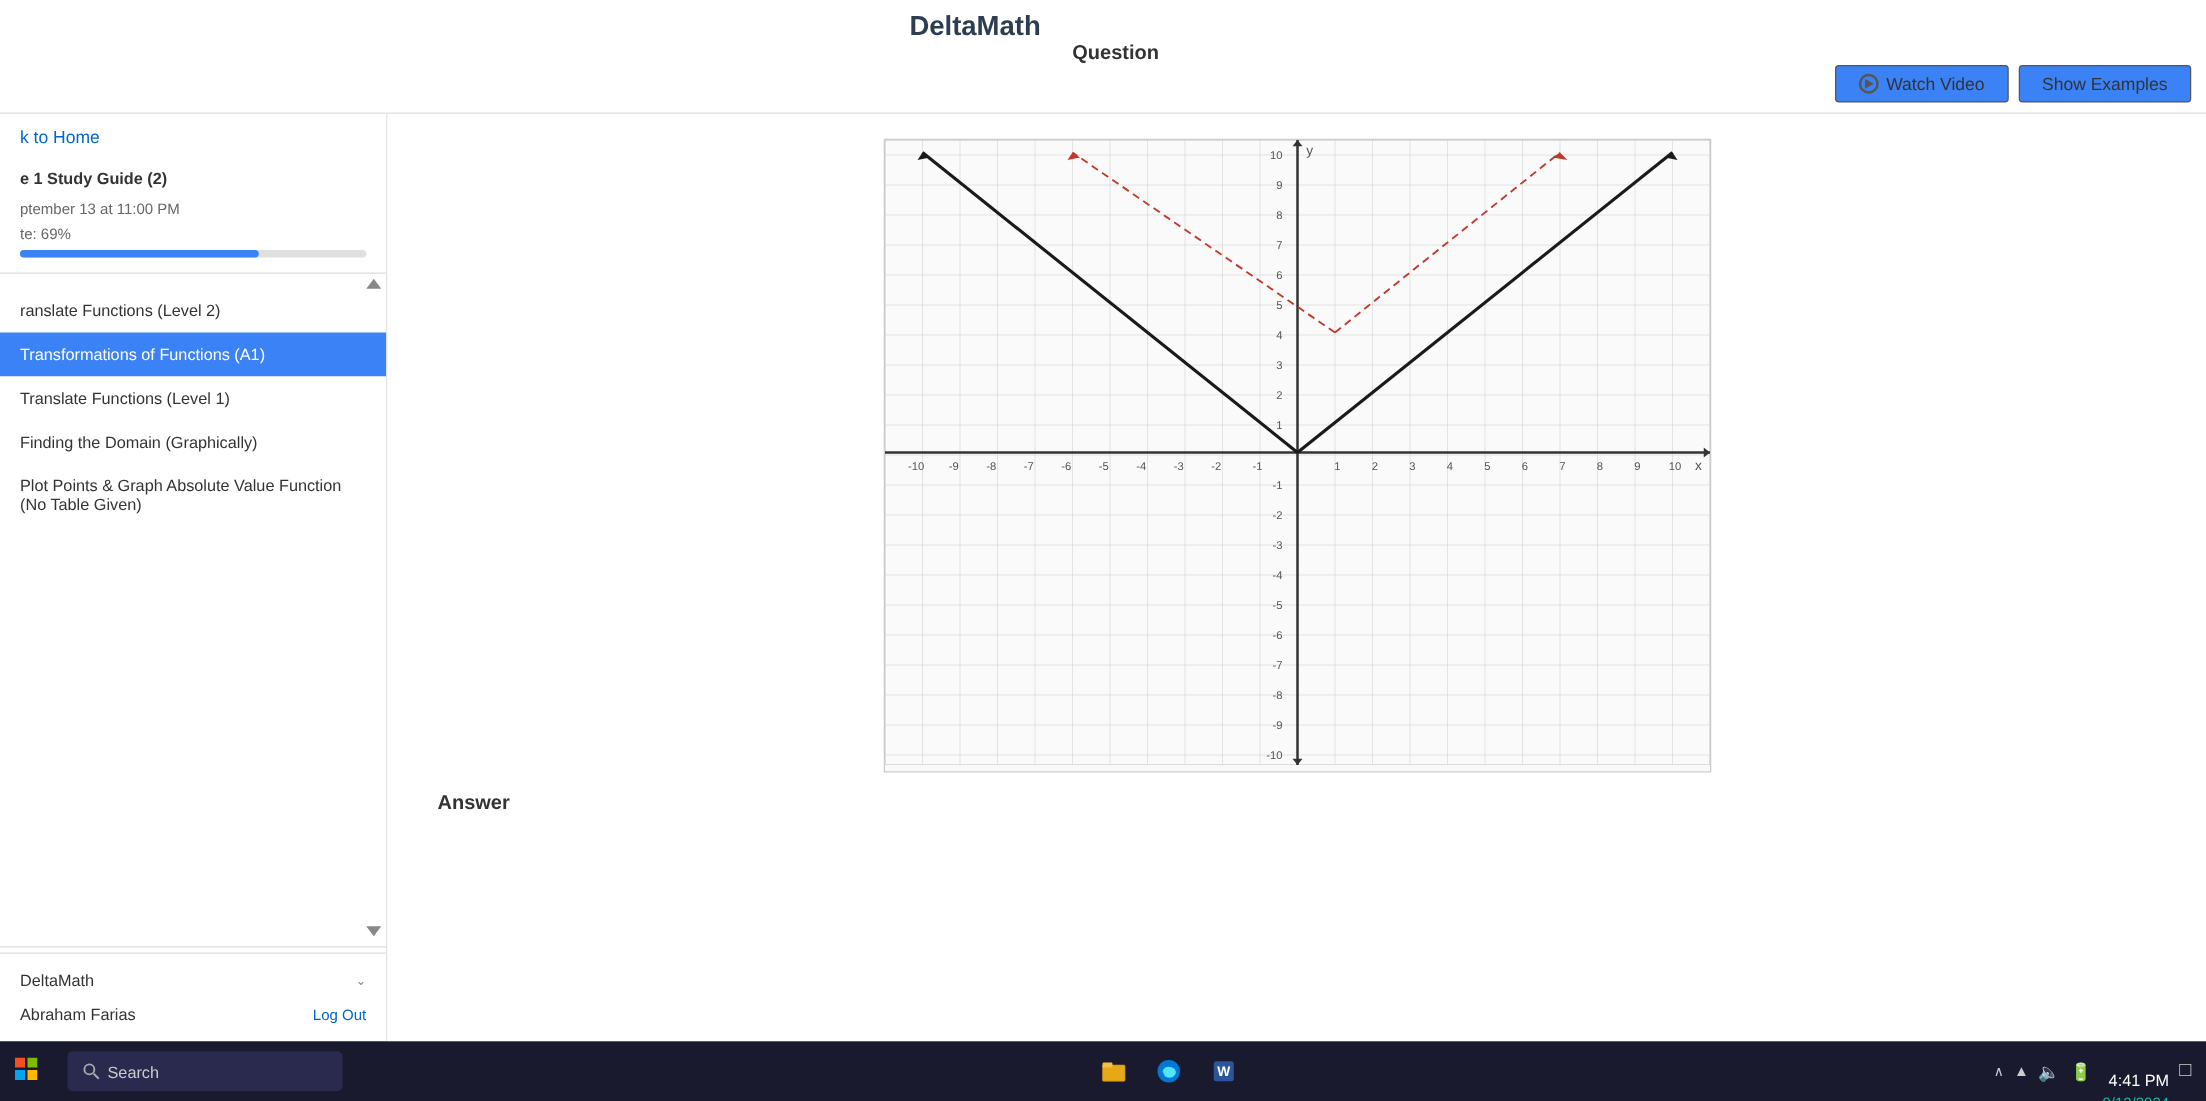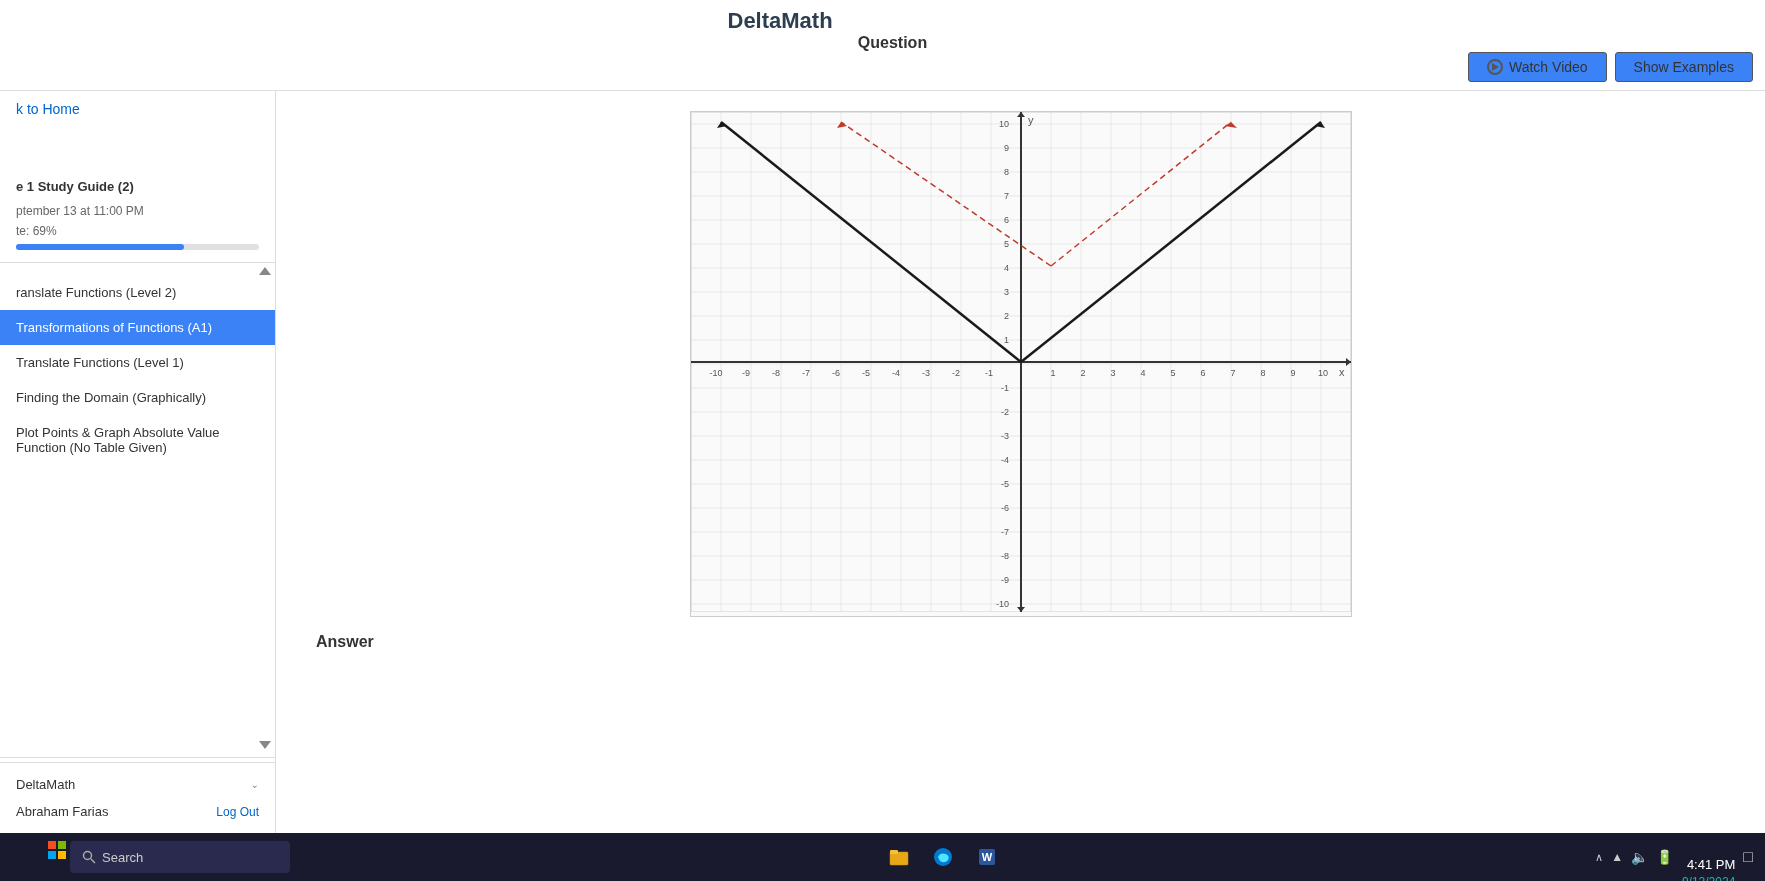--- a/index.html
+++ b/index.html
@@ -13,23 +13,23 @@
     .top-bar-center { flex: 1; font-size: 16px; font-weight: 600; color: #333; padding-left: 20px; }
     .top-bar-right { display: flex; gap: 8px; margin-left: auto; }
     .btn-outline { border: 1.5px solid #555; background: #3b82f6; padding: 6px 18px; cursor: pointer; font-size: 14px; color: #333; border-radius: 3px; display: flex; align-items: center; gap: 6px; }
     .play-circle { width: 16px; height: 16px; border: 2px solid #555; border-radius: 50%; display: inline-flex; align-items: center; justify-content: center; }
     .play-triangle { width: 0; height: 0; border-top: 4px solid transparent; border-bottom: 4px solid transparent; border-left: 7px solid #555; margin-left: 1px; }
 
     
     .main-layout { display: flex; flex: 1; overflow: hidden; }
     
     
-    .sidebar { width: 276px; flex-shrink: 0; background: #fff; border-right: 1px solid #ddd; display: flex; flex-direction: column; padding: 0; overflow: hidden; }
+    .sidebar { width: 310px; flex-shrink: 0; background: #fff; border-right: 1px solid #ddd; display: flex; flex-direction: column; padding: 0; overflow: hidden; }
     .sidebar-back { padding: 10px 16px; font-size: 14px; color: #0066cc; cursor: pointer; }
-    .sidebar-section-title { padding: 8px 16px; font-size: 13px; font-weight: 600; color: #333; margin-top: 44px; }
+    .sidebar-section-title { padding: 8px 16px; font-size: 13px; font-weight: 600; color: #333; }
     .sidebar-date { padding: 2px 16px 4px; font-size: 12px; color: #666; }
     .sidebar-score { padding: 2px 16px; font-size: 12px; color: #666; }
     .progress-bar-container { padding: 4px 16px 8px; }
     .progress-bar-bg { background: #e0e0e0; height: 6px; border-radius: 3px; }
     .progress-bar-fill { background: #3b82f6; height: 6px; border-radius: 3px; }
     .sidebar-divider { height: 1px; background: #ddd; margin: 4px 0; }
     .sidebar-nav { flex: 1; overflow-y: auto; }
     .sidebar-item { padding: 10px 16px; font-size: 13px; color: #333; cursor: pointer; }
     .sidebar-item.active { background: #3b82f6; color: #fff; }
     .scroll-arrow { width: 0; height: 0; cursor: pointer; }
@@ -47,21 +47,21 @@
 
     
     .graph-container { display: flex; justify-content: center; margin: 0 auto; }
     .graph-wrapper { position: relative; background: #f9f9f9; border: 1px solid #ccc; }
 
     
     .answer-section { margin-top: 16px; font-size: 16px; font-weight: 600; color: #333; }
 
     
     .taskbar { height: 48px; background: #1a1a2e; display: flex; align-items: center; justify-content: space-between; padding: 0 12px; flex-shrink: 0; }
-    .taskbar-left { display: flex; gap: 4px; margin-left: 36px; }
+    .taskbar-left { display: flex; align-items: center; gap: 24px; }
     .taskbar-center { display: flex; align-items: center; gap: 16px; }
     .taskbar-right { display: flex; align-items: center; gap: 8px; font-size: 12px; color: #ccc; }
     .windows-icon { color: #fff; font-size: 18px; cursor: pointer; }
     .search-box { background: #2a2a4e; border: none; border-radius: 4px; padding: 4px 12px; color: #ccc; font-size: 13px; display: flex; align-items: center; gap: 6px; cursor: pointer; width: 220px; height: 32px; }
     .taskbar-icon { width: 28px; height: 28px; display: flex; align-items: center; justify-content: center; cursor: pointer; }
     .taskbar-time { text-align: right; line-height: 1.4; margin-top: 33px; }
     .taskbar-time .time { font-size: 13px; color: #fff; }
     .taskbar-time .date { font-size: 12px; color: #14b8a6; }
   </style>
 </head>

